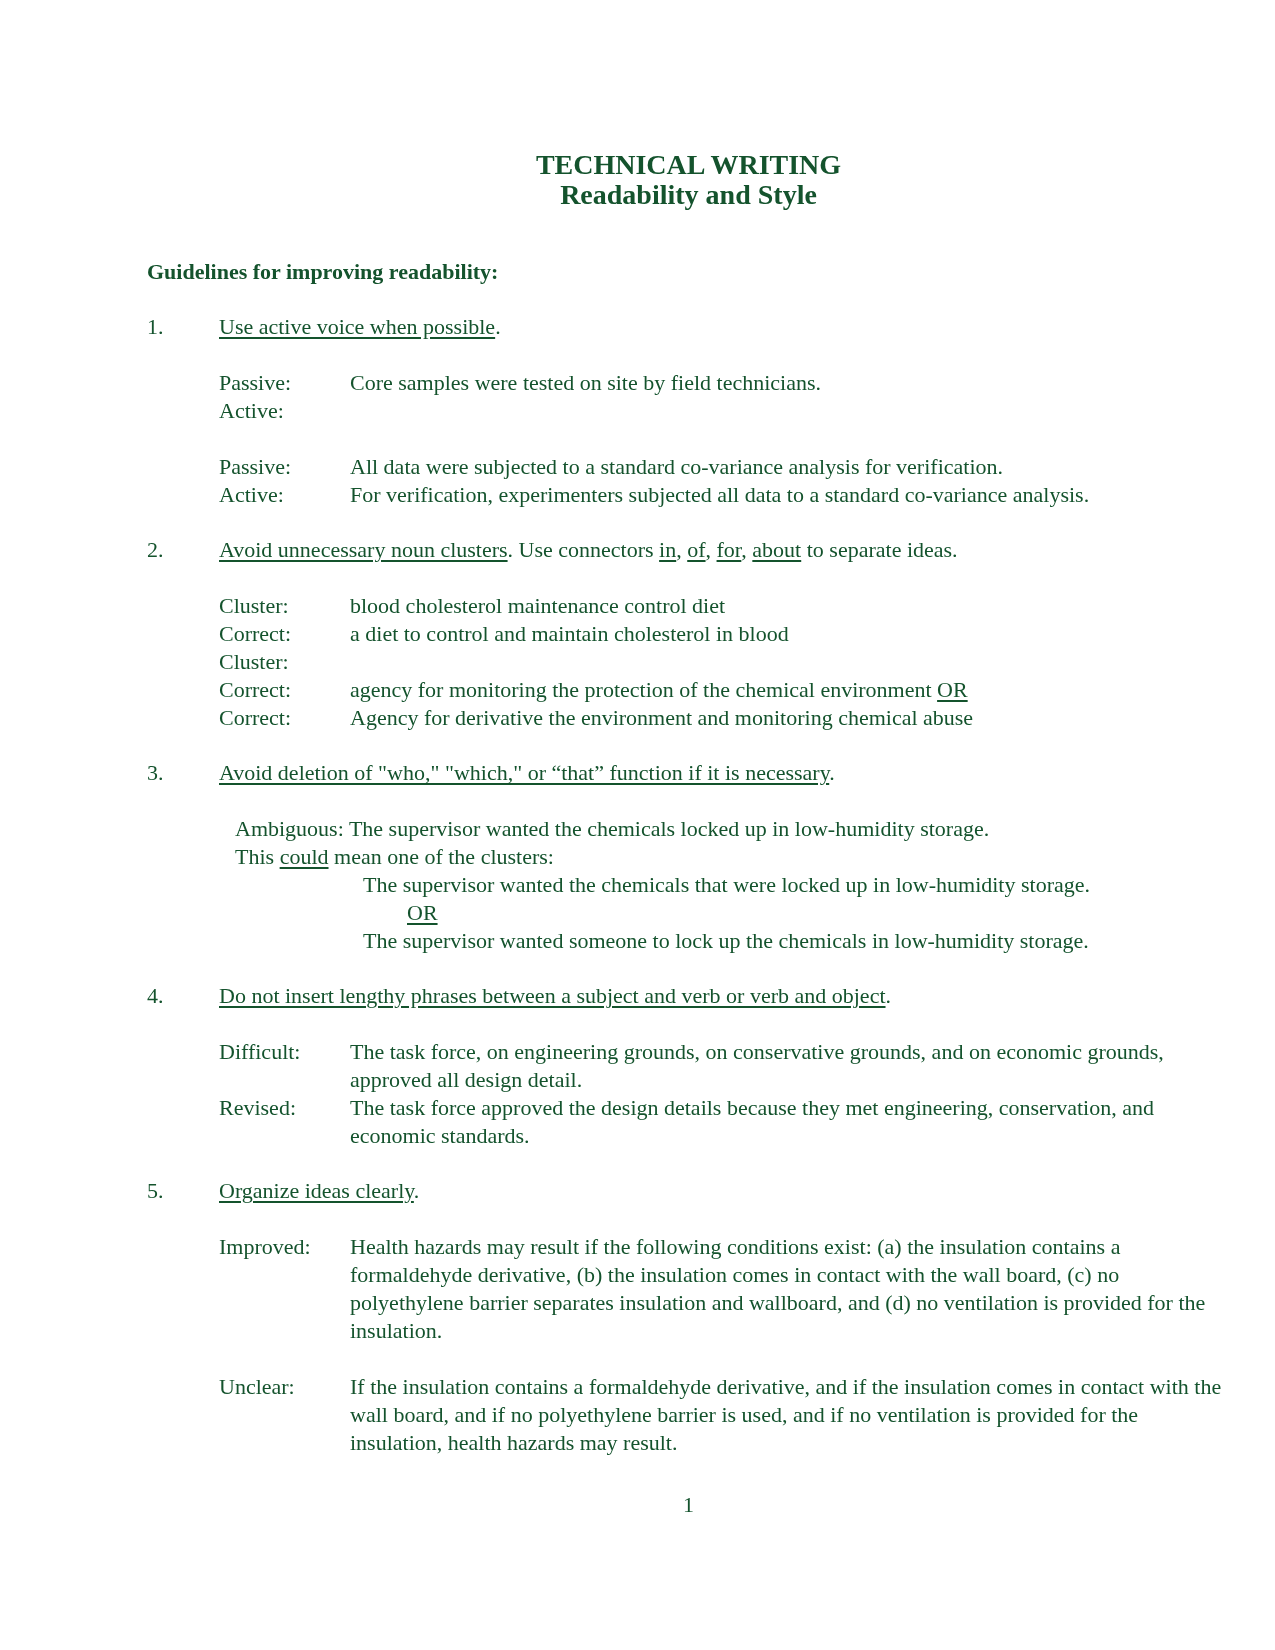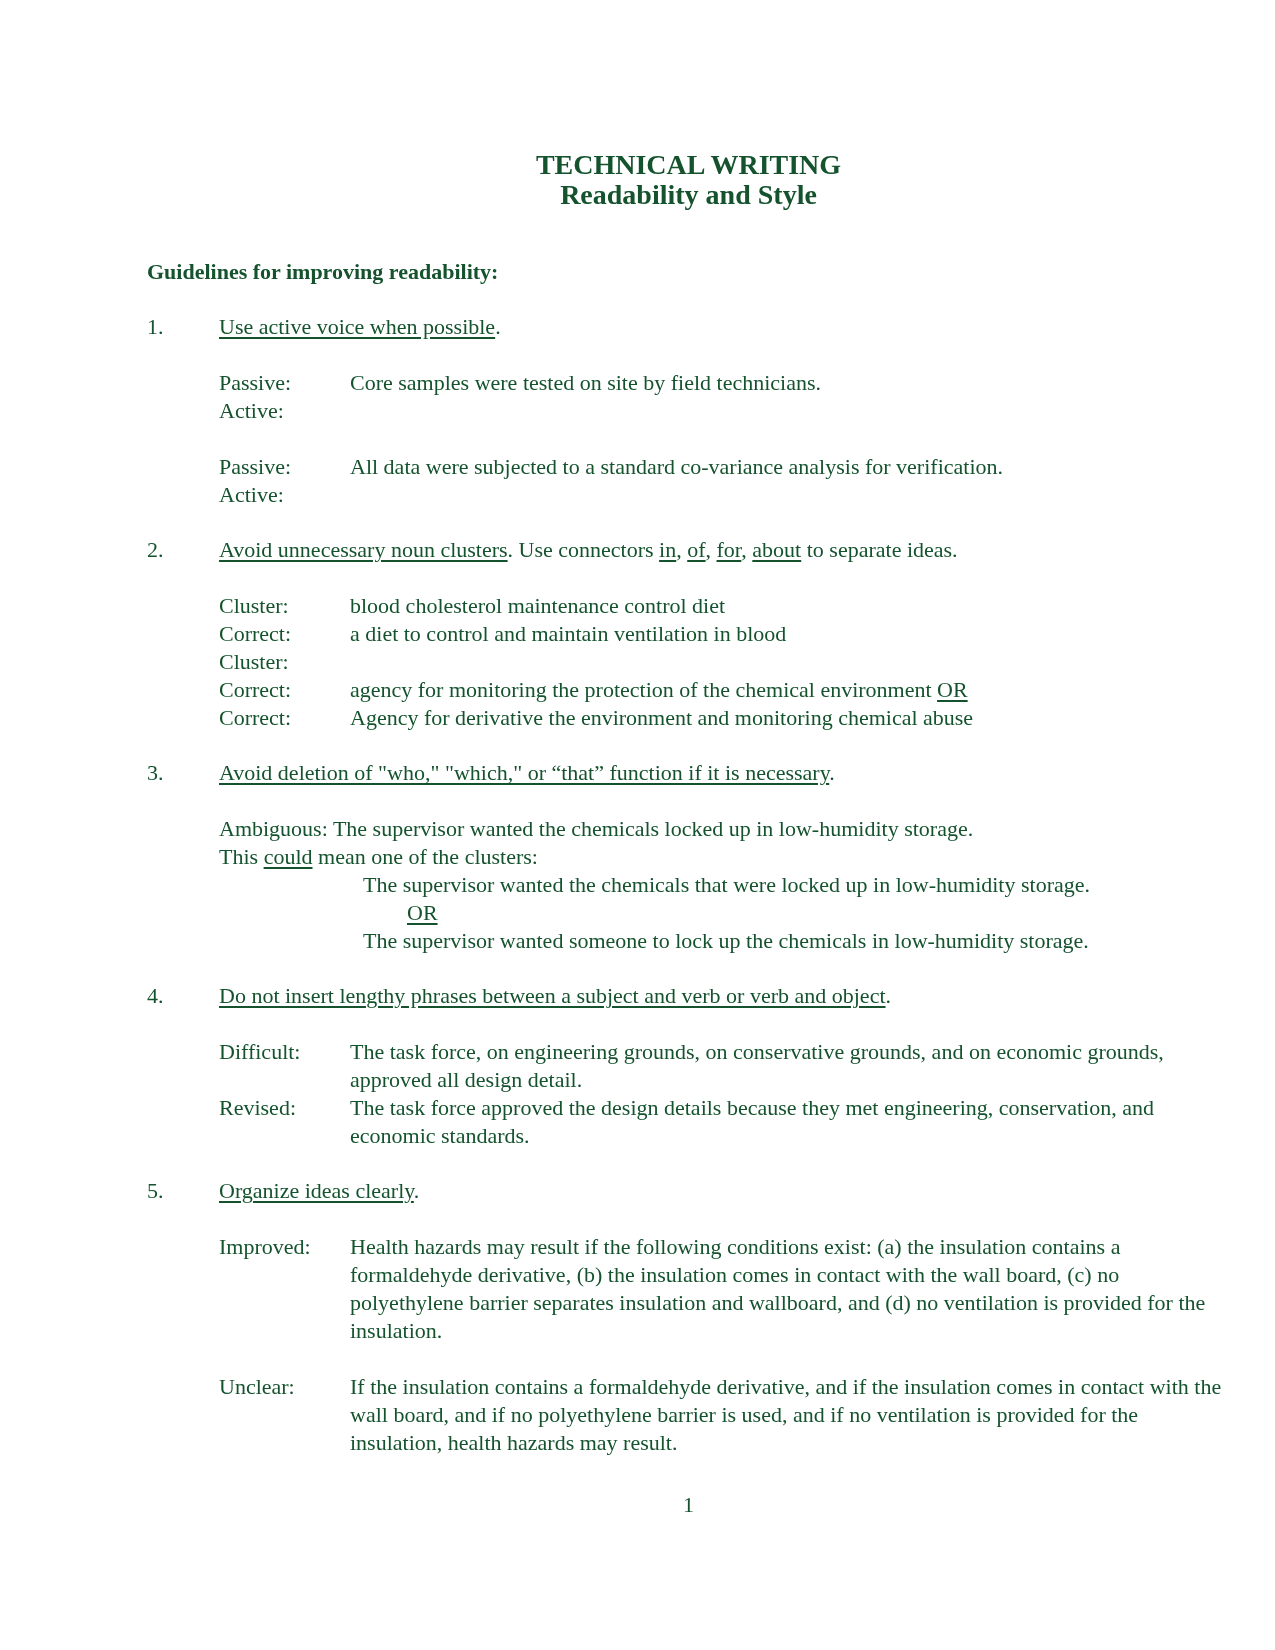--- a/index.html
+++ b/index.html
@@ -17,21 +17,21 @@
   }
   .title { text-align:center; font-weight:bold; font-size:28px; line-height:30px; margin:0; }
   .intro { font-weight:bold; margin:48px 0 0 0; }
   .section { display:flex; margin-top:27px; }
   .section .num { width:72px; flex:none; }
   .section .heading { flex:1; }
   .block { margin-top:28px; margin-left:72px; }
   .pair-row { display:flex;font-family:Liberation Serif, serif; }
   .pair-row .label { width:131px; flex:none; }
   .pair-row .text { flex:1; }
-  .line.indent-0 { margin-left:0; }
+  .line.indent-0 { margin-left:16px; }
   .line.indent-1 { margin-left:144px; }
   .line.indent-2 { margin-left:188px; }
   .u { text-decoration:underline; text-decoration-thickness:2px; text-underline-offset:3px; }
   .page-number { text-align:center; margin-top:34px; }
 </style>
 </head>
 <body>
 
 <div class="page">
   <div class="title">TECHNICAL WRITING</div>
@@ -51,34 +51,35 @@
           <div class="label">Active:</div>
         </div>
       </div>
       <div class="block pairs">
         <div class="pair-row">
           <div class="label">Passive:</div>
           <div class="text">All data were subjected to a standard co-variance analysis for verification.</div>
         </div>
         <div class="pair-row">
           <div class="label">Active:</div>
+          <div class="text">For verification, experimenters subjected all data to a standard co-variance analysis.</div>
         </div>
       </div>
       <div class="section">
         <div class="num">2.</div>
         <div class="heading"><span class="u">Avoid unnecessary noun clusters</span><span>. Use connectors </span><span class="u">in</span><span>, </span><span class="u">of</span><span>, </span><span class="u">for</span><span>, </span><span class="u">about</span><span> to separate ideas.</span></div>
       </div>
       <div class="block pairs">
         <div class="pair-row">
           <div class="label">Cluster:</div>
           <div class="text">blood cholesterol maintenance control diet</div>
         </div>
         <div class="pair-row">
           <div class="label">Correct:</div>
-          <div class="text">a diet to control and maintain ventilation in blood</div>
+          <div class="text">a diet to control and maintain cholesterol in blood</div>
         </div>
         <div class="pair-row">
           <div class="label">Cluster:</div>
         </div>
         <div class="pair-row">
           <div class="label">Correct:</div>
           <div class="text"><span>agency for monitoring the protection of the chemical environment </span><span class="u">OR</span></div>
         </div>
         <div class="pair-row">
           <div class="label">Correct:</div>

